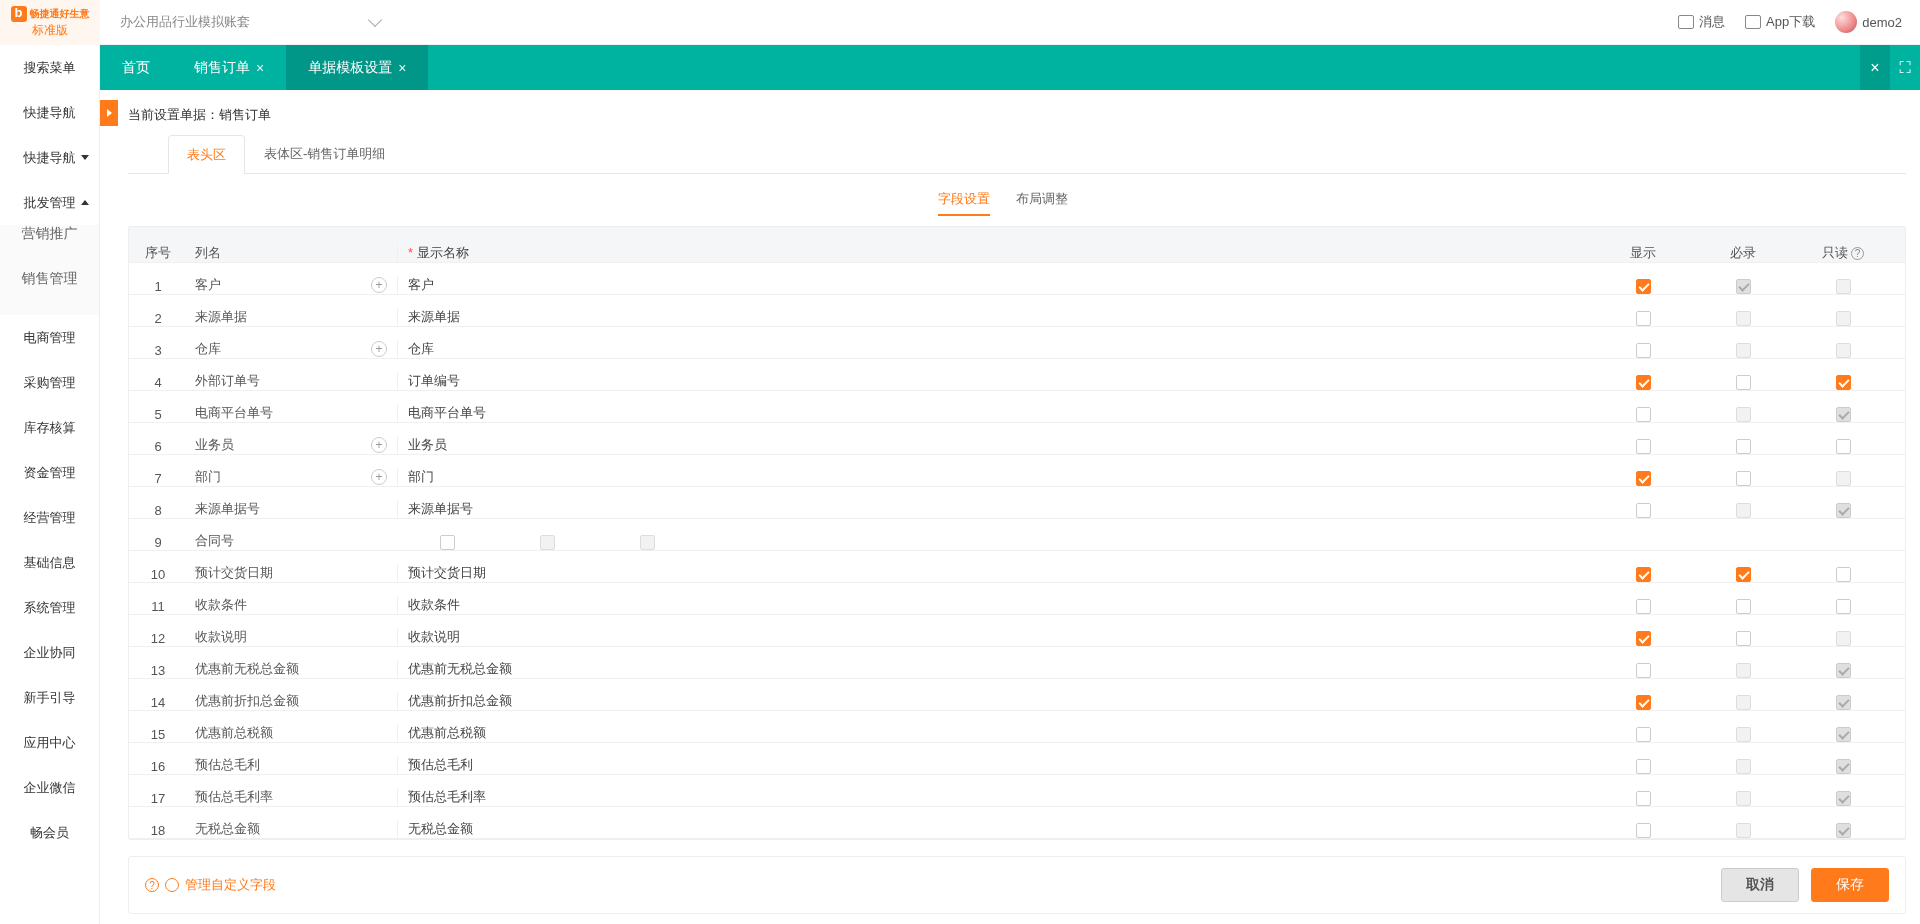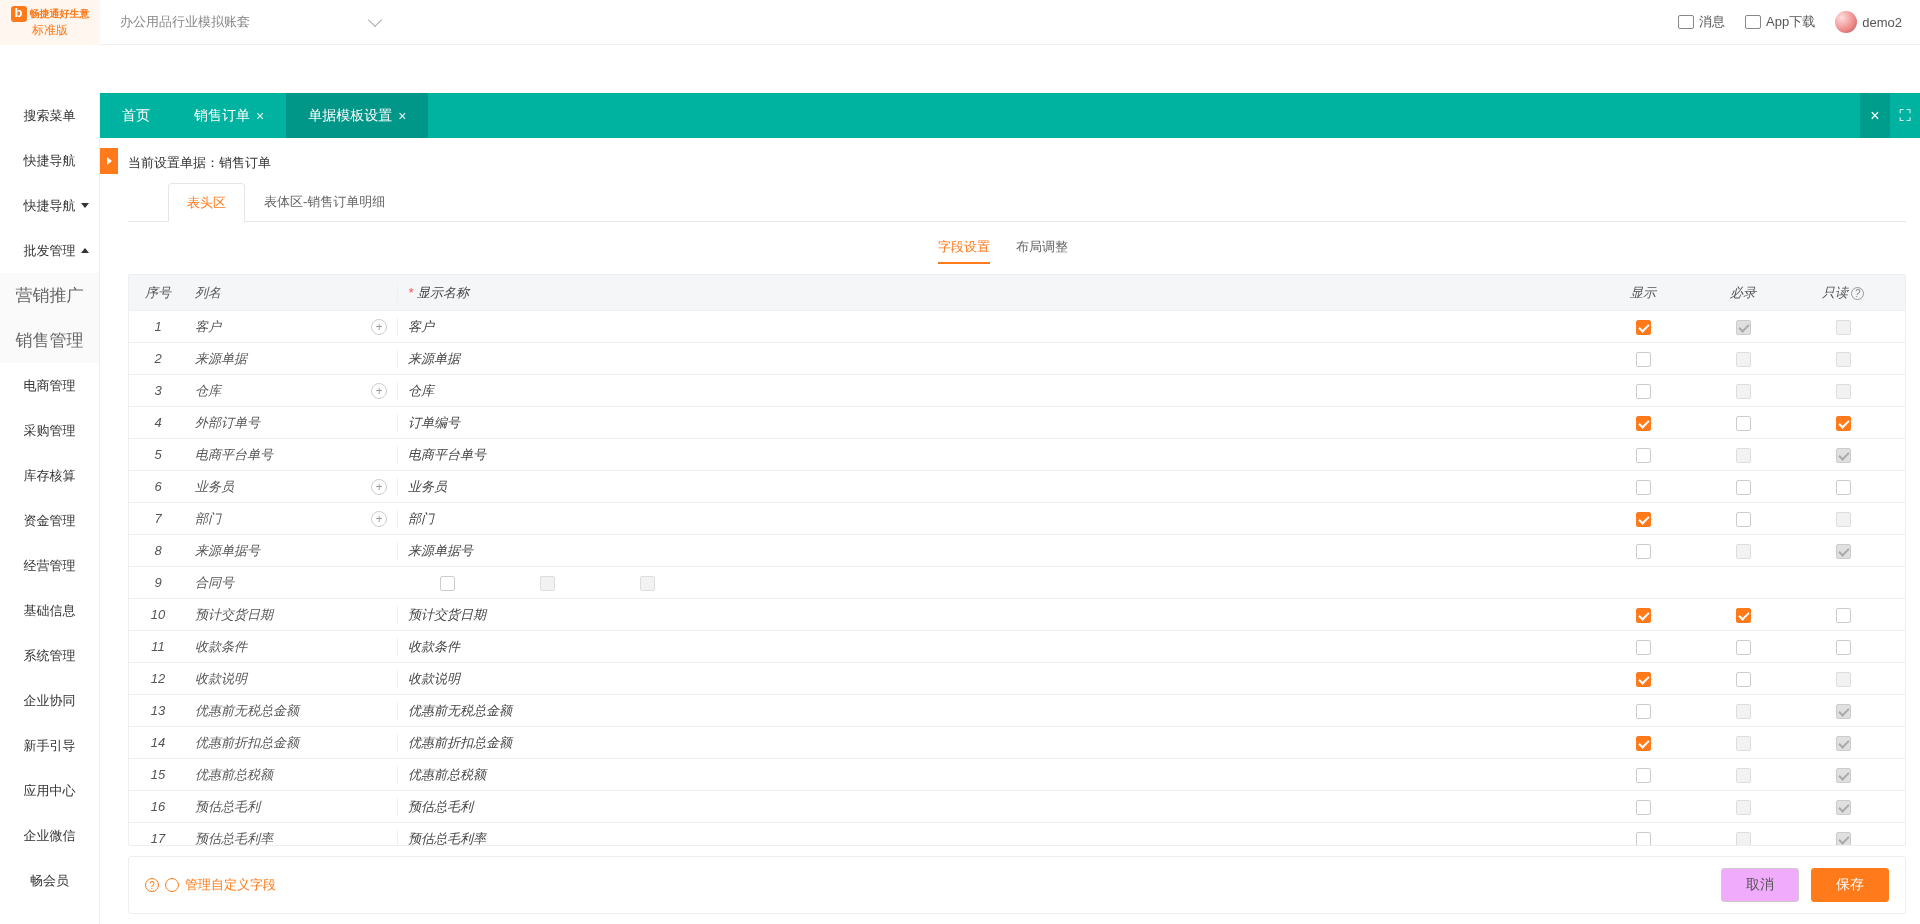--- a/index.html
+++ b/index.html
@@ -16,29 +16,29 @@
 .logo-sub { font-size: 12px; color: #ff7a1a; }
 .book-select { margin-left: 20px; color: #888; font-size: 13px; display: flex; align-items: center; gap: 120px; cursor: pointer; }
 .chevron-down { width: 10px; height: 10px; border-right: 1px solid #aaa; border-bottom: 1px solid #aaa; transform: rotate(45deg); margin-top: -4px; }
 .header-right { margin-left: auto; display: flex; align-items: center; gap: 20px; padding-right: 18px; padding-left: 24px; }
 .header-link { display: flex; align-items: center; gap: 5px; color: #555; font-size: 13px; cursor: pointer; }
 .icon-msg, .icon-app { width: 16px; height: 14px; border: 1px solid #888; border-radius: 2px; }
 .avatar { width: 22px; height: 22px; border-radius: 50%; background: radial-gradient(circle at 30% 30%, #fdd, #e88 60%, #a55); }
 .user-name { font-size: 13px; color: #555; }
 
 
-.body { flex: 1; display: flex; min-height: 0; margin-top: 48px; }
+.body { flex: 1; display: flex; min-height: 0; }
 
 
 .sidebar { width: 100px; border-right: 1px solid #eee; background: #fff; padding-top: 0; }
 .sidebar-item { height: 45px; display: flex; align-items: center; justify-content: center; color: #333; font-size: 13px; cursor: pointer; position: relative; }
 .sidebar-item .arrow { position: absolute; right: 10px; width: 0; height: 0; border-left: 4px solid transparent; border-right: 4px solid transparent; }
 .sidebar-item .arrow.down { border-top: 5px solid #333; }
 .sidebar-item .arrow.up { border-bottom: 5px solid #333; }
-.sidebar-sub { height: 45px; display: flex; align-items: center; justify-content: center; color: #666; font-size: 17px; background: #fafafa; cursor: pointer; }
+.sidebar-sub { height: 45px; display: flex; justify-content: center; color: #666; font-size: 14px; background: #fafafa; cursor: pointer; }
 
 
 .main { flex: 1; display: flex; flex-direction: column; min-width: 0; }
 .tabs-bar { height: 45px; background: #00b3a1; display: flex; align-items: stretch; color: #fff; }
 .tab { padding: 0 22px; display: flex; align-items: center; gap: 6px; font-size: 14px; cursor: pointer; }
 .tab.active { background: #009688; }
 .tab-close { font-size: 14px; opacity: 0.9; cursor: pointer; }
 .tabs-bar-right { margin-left: auto; display: flex; align-items: center; }
 .tb-btn { width: 30px; height: 45px; display: flex; align-items: center; justify-content: center; cursor: pointer; color: #fff; font-size: 16px; }
 .tb-btn.dark { background: rgba(0,0,0,0.12); }
@@ -54,21 +54,21 @@
 .area-tab { padding: 10px 18px; font-size: 13px; color: #666; border: 1px solid transparent; border-bottom: none; cursor: pointer; }
 .area-tab.active { color: #ff7a1a; border-color: #e6e6e6; background: #fff; border-radius: 4px 4px 0 0; position: relative; top: 1px; }
 
 .sub-tabs { display: flex; justify-content: center; gap: 26px; padding: 16px 0 10px; font-size: 13px; }
 .sub-tab { color: #666; cursor: pointer; padding-bottom: 6px; }
 .sub-tab.active { color: #ff7a1a; border-bottom: 2px solid #ff7a1a; }
 
 
 .tbl-wrap { flex: 1; margin: 0 0 0 28px; overflow: hidden; display: flex; flex-direction: column; min-height: 0; }
 .tbl { display: flex; flex-direction: column; border: 1px solid #eee; border-radius: 2px; min-height: 0; }
-.tbl-head, .tbl-row { display: flex; align-items: center; height: 32px; border-bottom: 1px solid #f0f0f0; font-style: italic; }
+.tbl-head, .tbl-row { display: flex; align-items: flex-end; height: 32px; border-bottom: 1px solid #f0f0f0; }
 .tbl-head { background: #f5f6f7; color: #555; font-size: 13px; height: 36px; }
 .col-seq { width: 58px; text-align: center; }
 .col-name { width: 210px; padding-left: 8px; position: relative; }
 .col-disp { flex: 1; padding-left: 10px; color: #444; border-left: 1px solid #f0f0f0; }
 .col-chk { width: 100px; text-align: center; }
 .tbl-body { overflow-y: auto; flex: 1; min-height: 0; }
 .tbl-row { font-size: 13px; color: #555; }
 .plus-btn { position: absolute; right: 10px; top: 50%; transform: translateY(-50%); width: 16px; height: 16px; border: 1px solid #ccc; border-radius: 50%; display: flex; align-items: center; justify-content: center; color: #999; font-size: 12px; line-height: 1; cursor: pointer; }
 .req-star { color: #ff4d4f; margin-right: 4px; }
 .help-q { display: inline-block; width: 13px; height: 13px; border: 1px solid #999; border-radius: 50%; font-size: 10px; line-height: 12px; text-align: center; color: #888; margin-left: 3px; }
@@ -80,21 +80,21 @@
 .cbx.disabled.checked { background: #e0e0e0; border-color: #ccc; }
 .cbx.disabled.checked::after { border-color: #aaa; }
 
 
 .footer { height: 58px; margin: 10px 0 10px 28px; border: 1px solid #eee; border-radius: 3px; display: flex; align-items: center; padding: 0 16px; }
 .footer-left { display: flex; align-items: center; gap: 6px; color: #ff7a1a; font-size: 13px; cursor: pointer; }
 .footer-left .q { width: 14px; height: 14px; border: 1px solid #ff7a1a; border-radius: 50%; display: flex; align-items: center; justify-content: center; font-size: 10px; }
 .gear { width: 14px; height: 14px; border: 1px solid #ff7a1a; border-radius: 50%; position: relative; }
 .footer-right { margin-left: auto; display: flex; gap: 12px; }
 .btn { height: 34px; padding: 0 24px; border-radius: 3px; font-size: 14px; cursor: pointer; display: flex; align-items: center; justify-content: center; }
-.btn-default { background: #f0abfc; border: 1px solid #ccc; color: #555; }
+.btn-default { background: #e5e5e5; border: 1px solid #ccc; color: #555; font-weight: bold; }
 .btn-primary { background: #ff7a1a; color: #fff; border: 1px solid #ff7a1a; }
 </style>
 </head>
 <body>
 
 <div class="app">
 
   <div class="top-header">
     <div class="logo-block">
       <div class="logo-row">

